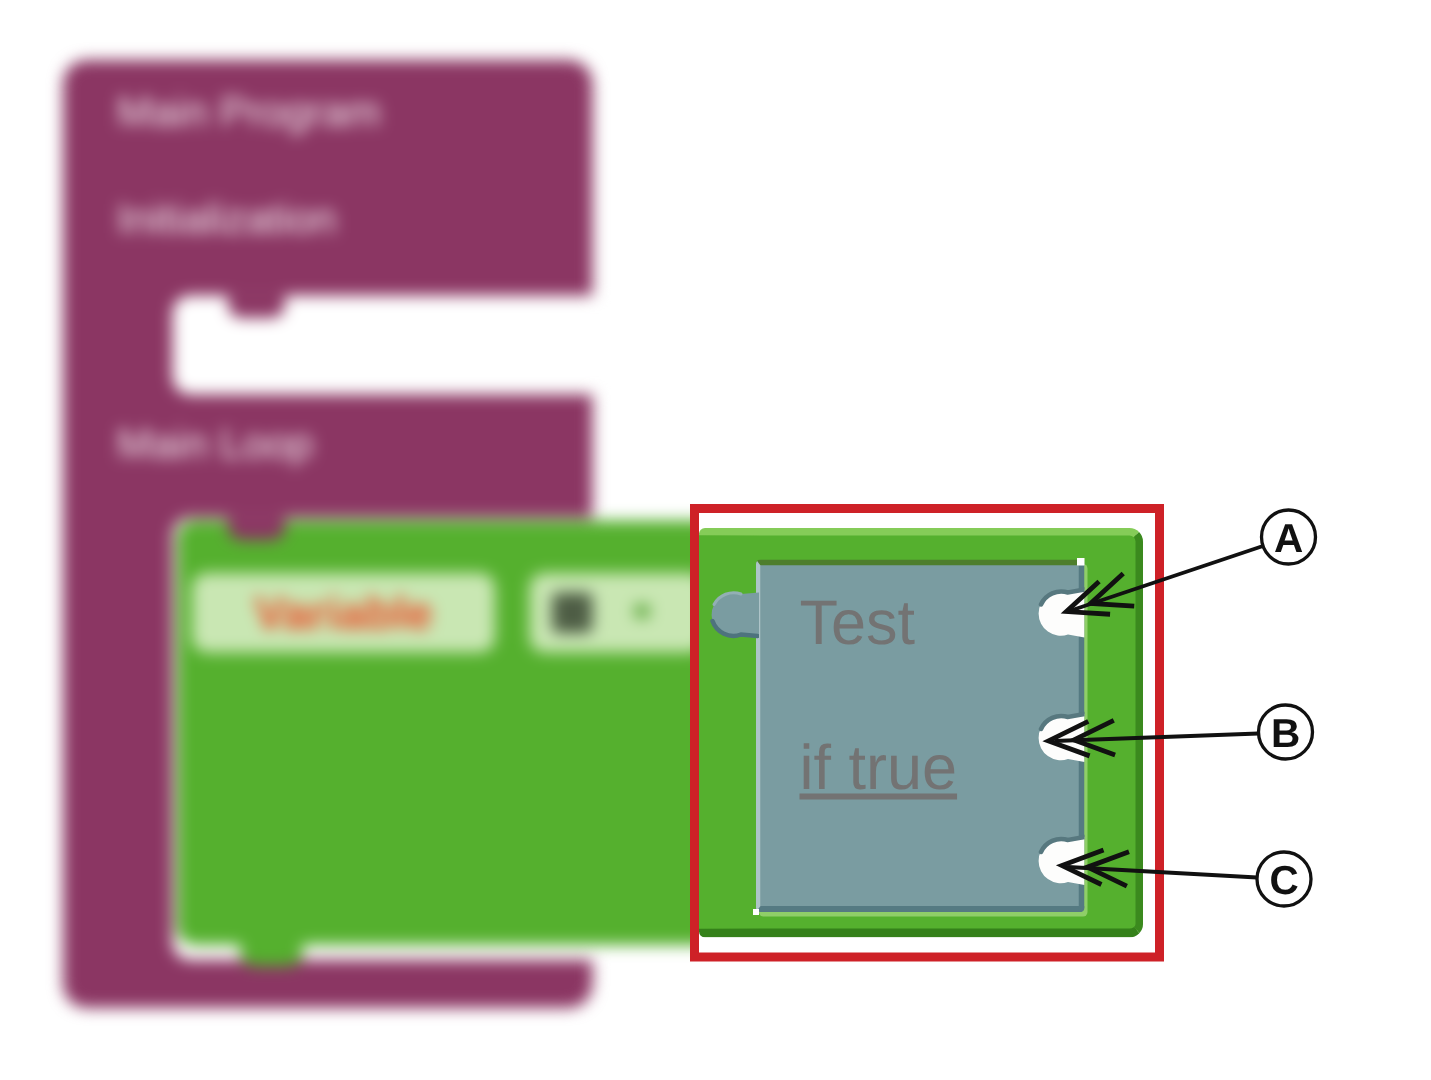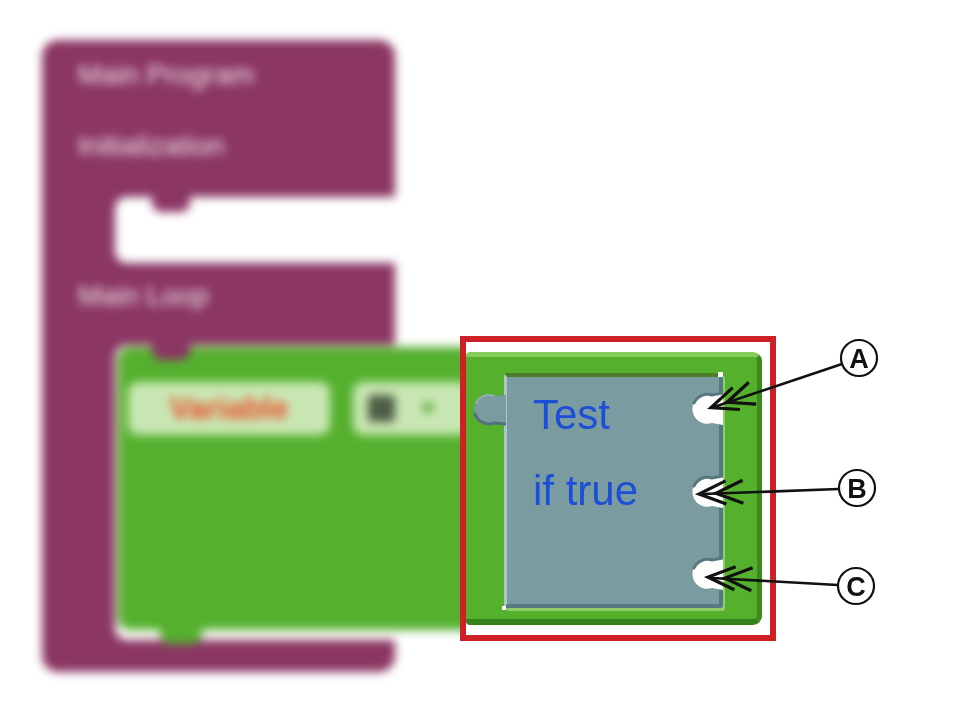--- a/index.html
+++ b/index.html
@@ -37,22 +37,22 @@
   
   .inset{left:460px;top:336px;width:316px;height:305px;border:6px solid var(--red);
          background:#fff;box-sizing:border-box;z-index:10;}
   .inset-green{left:0;top:10px;width:296px;height:273px;background:var(--green);box-sizing:border-box;
                border-top:5px solid var(--green-light);border-right:5px solid var(--green-dark);
                border-bottom:6px solid var(--green-shadow);border-radius:4px 9px 9px 4px;}
   .inset-teal{left:38px;top:31px;width:219px;height:235px;background:var(--teal);box-sizing:border-box;
               border-top:4px solid #4E7E2D;border-left:3px solid var(--teal-light);
               border-right:4px solid var(--teal-dark);border-bottom:4px solid var(--teal-dark);
               border-radius:3px;box-shadow:2px 3px 0 #8FCE68;}
-  .teal-label{color:#1d4ed8;font-size:42px;line-height:1;left:67px;white-space:nowrap;}
-  .lbl-0{top:52px;} .lbl-1{top:128px;} .lbl-2{top:217px;}
+  .teal-label{color:#737373;font-size:42px;line-height:1;left:67px;white-space:nowrap;}
+  .lbl-0{top:52px;} .lbl-1{top:149px;text-decoration:underline;} .lbl-2{top:217px;}
   .dot{background:#fff;}
   .dot-tr{left:252px;top:30px;width:5px;height:5px;}
   .dot-bl{left:36px;top:264px;width:4px;height:4px;}
   .socket{left:225px;width:32px;height:46px;}
   .sock-a{top:44px;} .sock-b{top:127px;} .sock-c{top:209px;}
   .left-tab{left:6px;top:44px;width:34px;height:46px;}
 
   
   .overlay{position:absolute;left:0;top:0;width:954px;height:720px;z-index:30;pointer-events:none;}
   .marker-letter{font-family:"Liberation Sans",sans-serif;font-size:27px;font-weight:bold;fill:var(--ink);}

